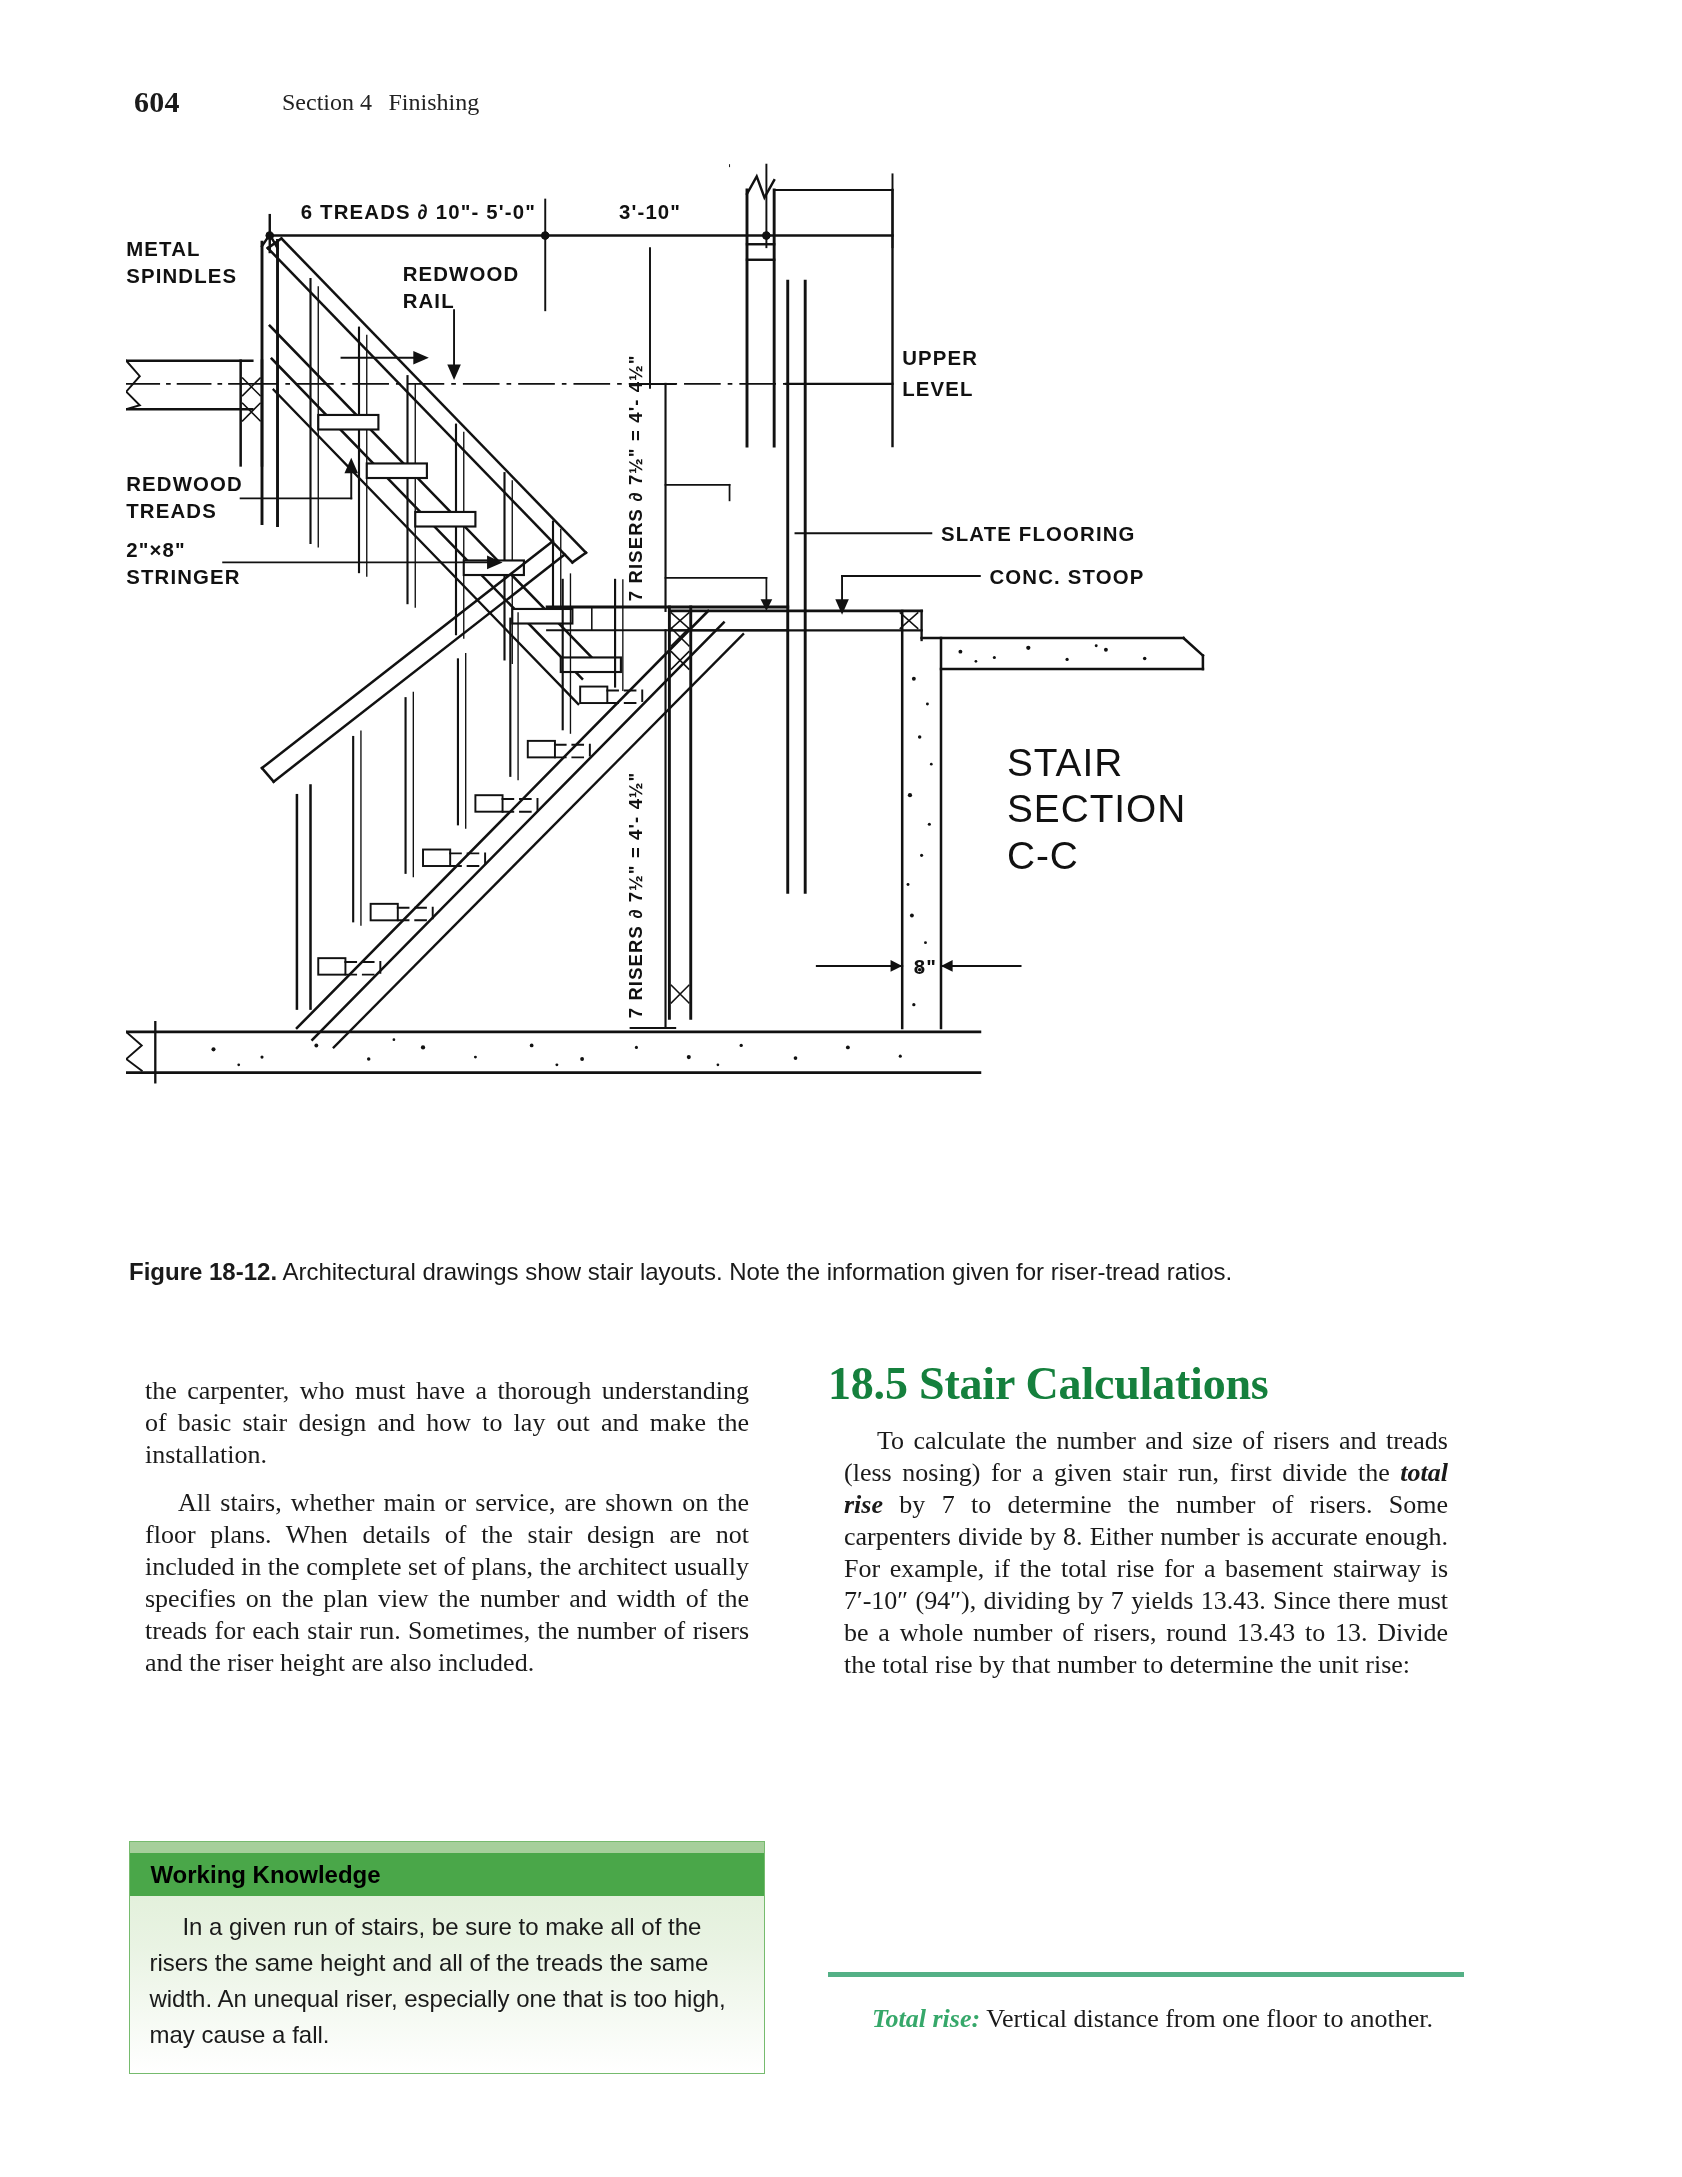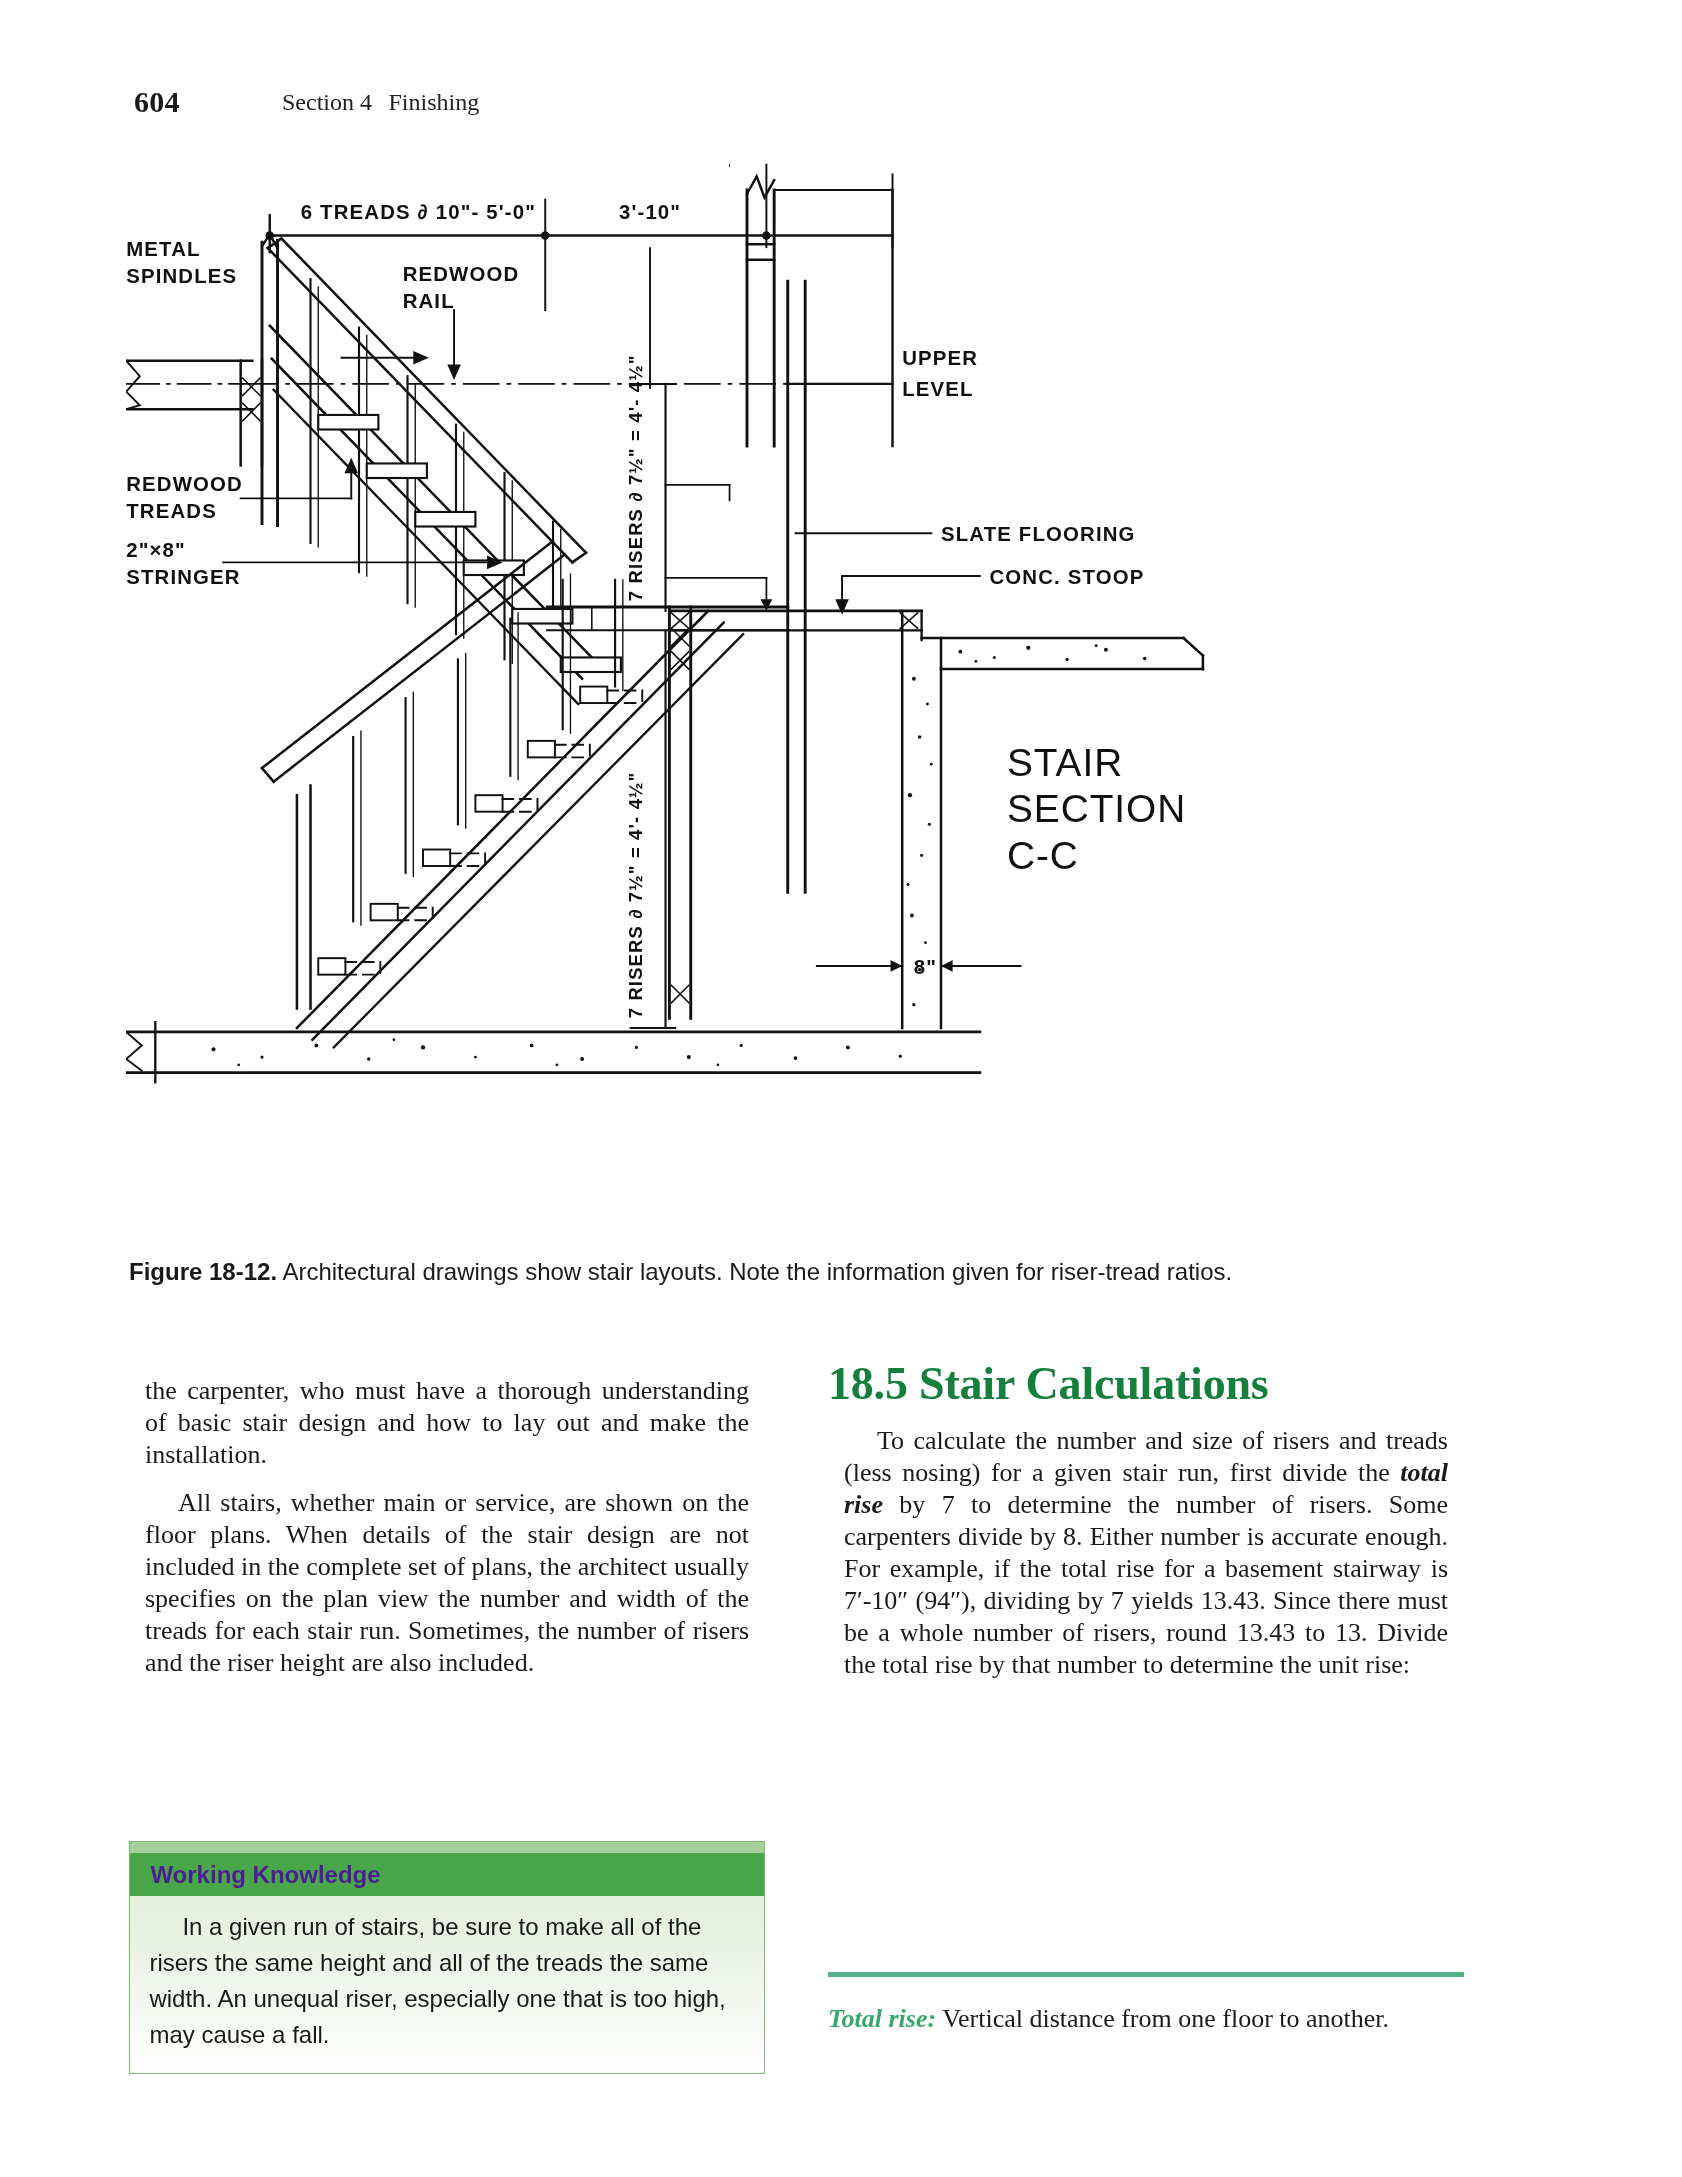--- a/index.html
+++ b/index.html
@@ -105,21 +105,21 @@
     border: 1.9px solid #76bb6e;
     box-sizing: border-box;
     background: linear-gradient(to bottom, #ddeed4 0%, #e9f3e3 45%, #ffffff 100%);
   }
   #wk-top-strip {
     height: 10.7px;
     background: #a6cf9b;
   }
   #wk-header {
     background: #4aa749;
-    color: #4c1d95;
+    color: #000000;
     font-family: "Liberation Sans", sans-serif;
     font-weight: bold;
     font-size: 24px;
     line-height: 43px;
     padding: 0 0 0 20.4px;
   }
   #wk-body {
     font-family: "Liberation Sans", sans-serif;
     font-size: 24px;
     line-height: 36px;
@@ -144,20 +144,21 @@
   #glossary-def {
     font-family: "Liberation Serif", serif;
     font-size: 26px;
     line-height: 32px;
     text-align: justify;
   }
   #glossary-term {
     color: #36a86a;
     font-style: italic;
     font-weight: bold;
+    margin-left: 44px;
   }
 
   
   .dwg-txt {
     font-family: "Liberation Sans", sans-serif;
     font-weight: bold;
     font-size: 21px;
     letter-spacing: 1.2px;
     fill: #111;
   }

